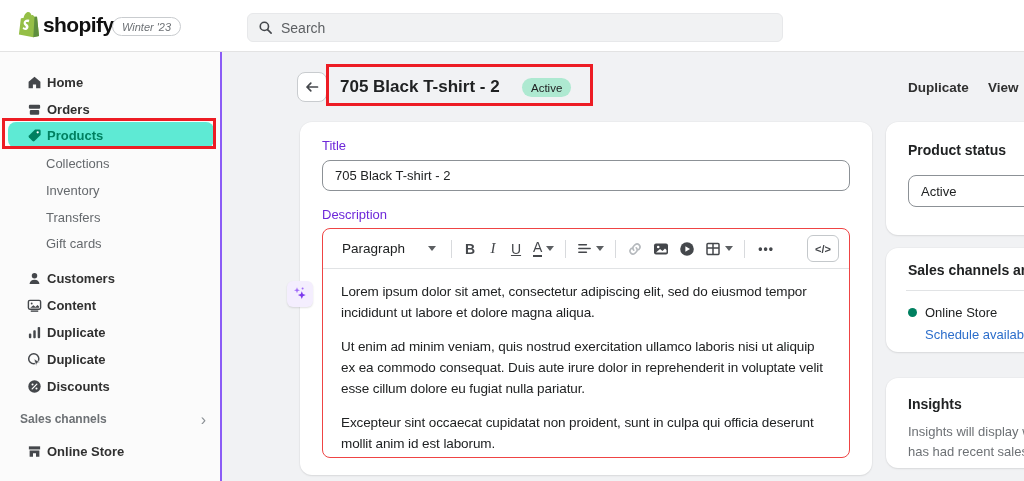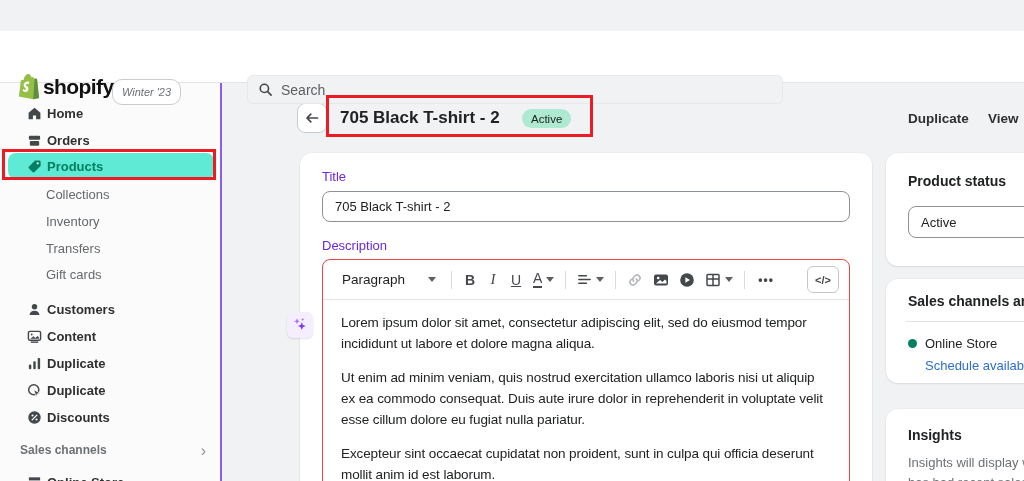--- a/index.html
+++ b/index.html
@@ -1,25 +1,25 @@
 <!DOCTYPE html>
 <html><head>
 <meta charset="utf-8">
 <style>
   * { margin:0; padding:0; box-sizing:border-box; }
   html,body { width:1024px; height:481px; }
   body { font-family:"Liberation Sans","DejaVu Sans",sans-serif; color:#202223; }
   #app { position:relative; width:1024px; height:481px; background:#f1f2f4; overflow:hidden; }
-  .abs { position:absolute;margin-top:31px; }
+  .abs { position:absolute; }
 
   
   .topbar { left:0; top:0; width:1024px; height:52px; background:#fff; border-bottom:1px solid #e3e3e3; z-index:5; }
   .logo-bag { left:17px; top:11px; }
   .wordmark { left:43px; top:13px; font-size:21px; font-weight:800; letter-spacing:-0.6px; color:#111; }
-  .version-pill { left:112px; top:17px; height:26px; padding:0 9px; border:1px solid #c9cccf; border-radius:10px;
+  .version-pill { left:112px; top:17px; height:19px; padding:0 9px; border:1px solid #c9cccf; border-radius:10px;
     font-size:11px; font-style:italic; color:#6d7175; display:flex; align-items:center; background:#fff; }
   .searchbar { left:247px; top:13px; width:536px; height:29px; background:#f1f2f3; border:1px solid #e7e8ea; border-radius:6px;
     display:flex; align-items:center; padding:0 10px; gap:8px; }
   .search-ph { font-size:14px; color:#5c5f62; }
 
   
   .sidebar { left:0; top:52px; width:222px; height:429px; background:#fbfbfb; border-right:2px solid #8b5cf6; z-index:1; }
   .nav-item { position:absolute; left:8px; width:206px; height:26px; display:flex; align-items:center; border-radius:8px; cursor:pointer; }
   .nav-item .ic { width:16px; height:16px; margin-left:18px; margin-right:5px; display:flex; align-items:center; justify-content:center; }
   .nav-item .lbl { font-size:13px; font-weight:600; color:#303030; }

